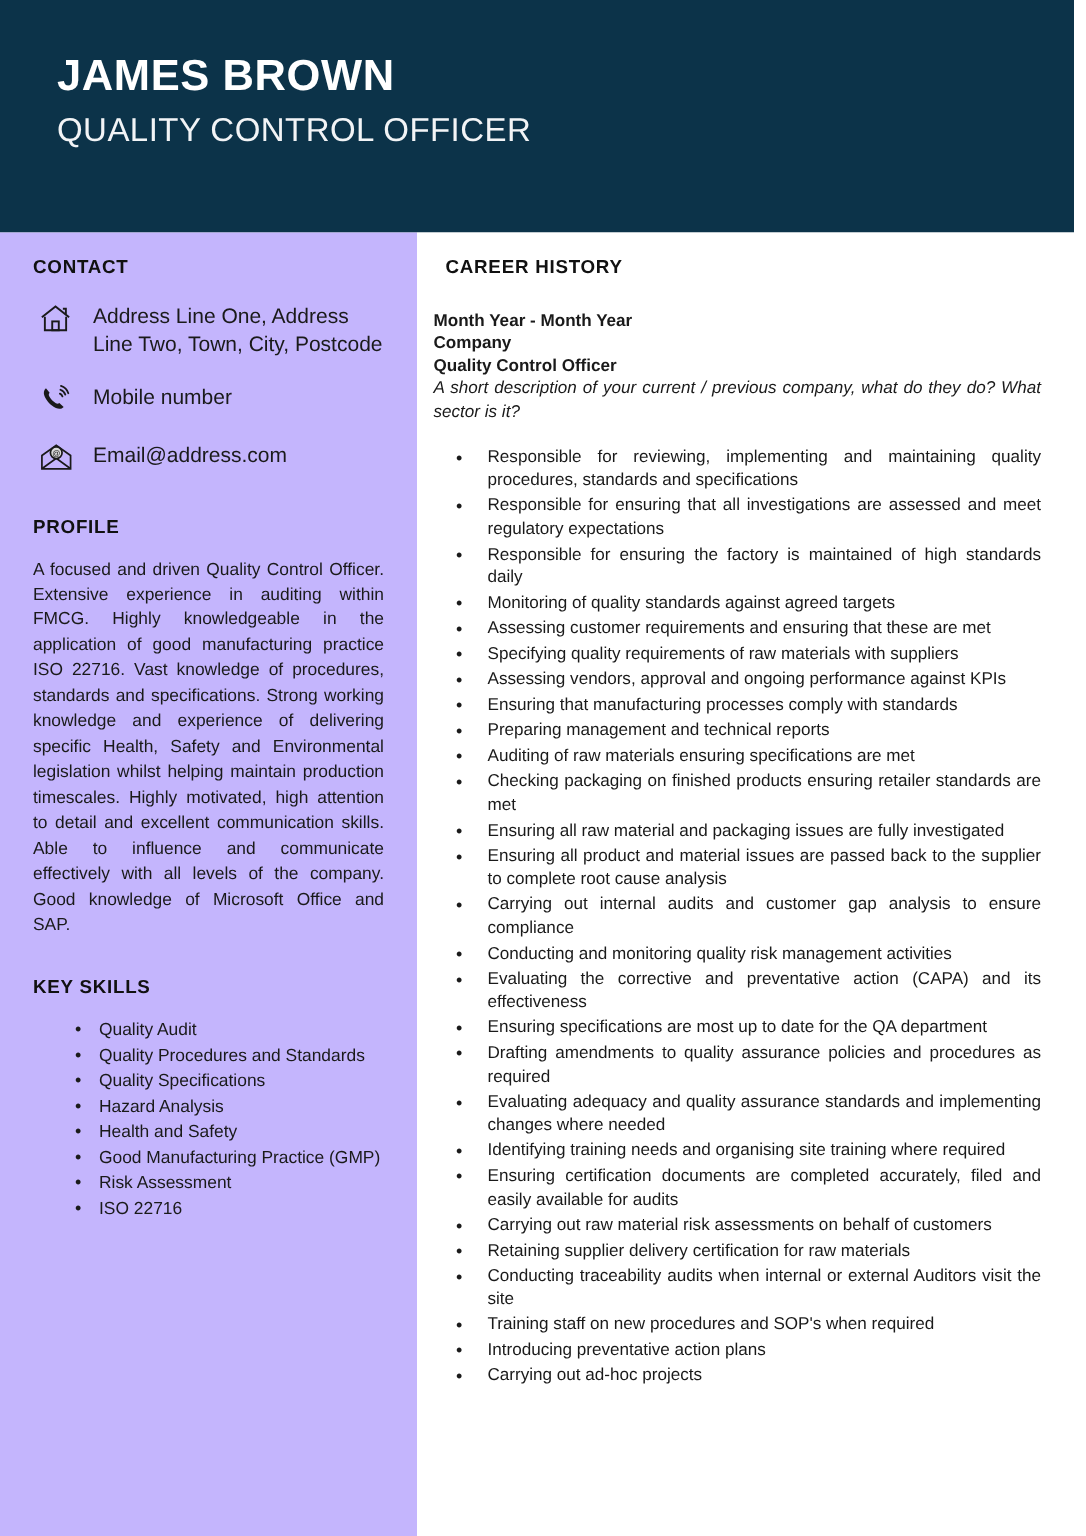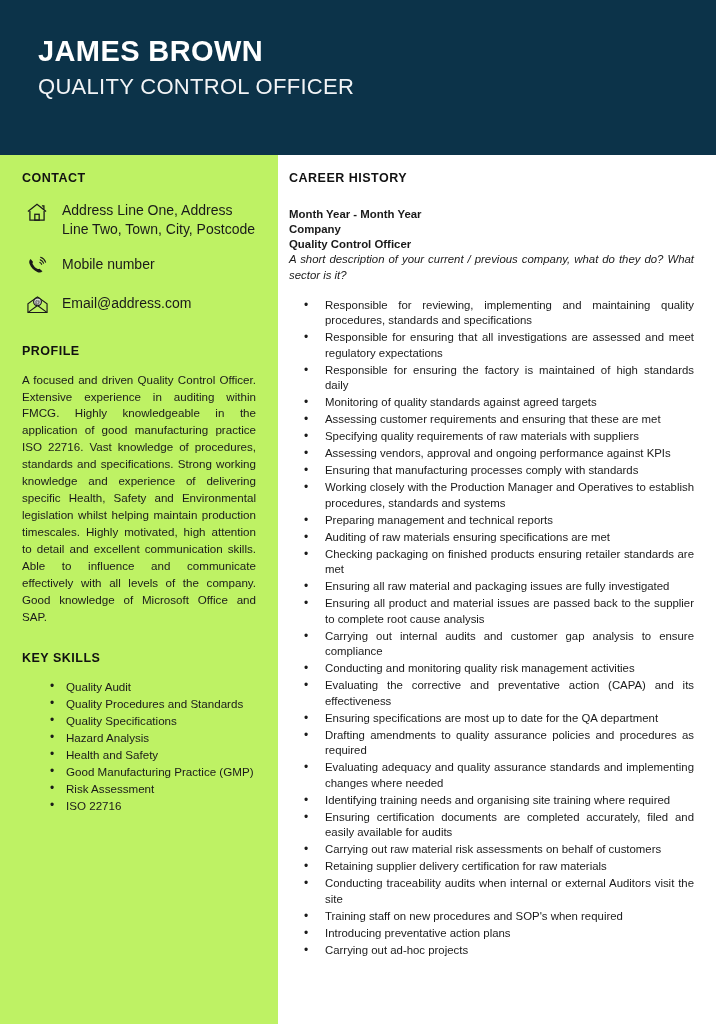--- a/index.html
+++ b/index.html
@@ -147,21 +147,21 @@
     height: 869px;
     background: #ffffff;
     box-sizing: border-box;
     padding: 16px 30px 0 11px;
   }
   #career-heading {
     font-size: 12.5px;
     font-weight: bold;
     letter-spacing: 0.5px;
     color: #111111;
-    margin: 0 0 22px 0;
+    margin: 0 0 22px 8px;
   }
   .job-dates, .job-company, .job-role {
     font-size: 11.4px;
     font-weight: bold;
     line-height: 1.33;
     color: #1a1a1a;
     margin: 0;
   }
   #job-description {
     font-size: 11.4px;
@@ -199,21 +199,21 @@
 
 <div id="resume-page">
 
   <div id="header-banner" style="background: rgb(12, 51, 73);">
     <h1 id="candidate-name">JAMES BROWN</h1>
     <h2 id="candidate-title">QUALITY CONTROL OFFICER</h2>
   </div>
 
   <div id="body-columns">
 
-    <aside id="sidebar" style="background: #bef264;">
+    <aside id="sidebar" style="background: #c4b5fd;">
 
       <section id="contact-section">
         <h3 class="side-heading">CONTACT</h3>
 
         <div class="contact-row">
           <span class="contact-icon">
             <svg width="22" height="20" viewBox="0 0 24 22" fill="none" stroke="#1a1a1a" stroke-width="1.4">
               <path d="M2 10.5 L12 2.5 L22 10.5"></path>
               <path d="M4.2 10 L4.2 20 L19.8 20 L19.8 10"></path>
               <rect x="9.6" y="13.5" width="4.8" height="6.5"></rect>
@@ -279,21 +279,20 @@
         <p id="job-description">A short description of your current / previous company, what do they do? What sector is it?</p>
         <ul id="duties-list">
             <li>Responsible for reviewing, implementing and maintaining quality procedures, standards and specifications</li>
             <li>Responsible for ensuring that all investigations are assessed and meet regulatory expectations</li>
             <li>Responsible for ensuring the factory is maintained of high standards daily</li>
             <li>Monitoring of quality standards against agreed targets</li>
             <li>Assessing customer requirements and ensuring that these are met</li>
             <li>Specifying quality requirements of raw materials with suppliers</li>
             <li>Assessing vendors, approval and ongoing performance against KPIs</li>
             <li>Ensuring that manufacturing processes comply with standards</li>
-            <li>Working closely with the Production Manager and Operatives to establish procedures, standards and systems</li>
             <li>Preparing management and technical reports</li>
             <li>Auditing of raw materials ensuring specifications are met</li>
             <li>Checking packaging on finished products ensuring retailer standards are met</li>
             <li>Ensuring all raw material and packaging issues are fully investigated</li>
             <li>Ensuring all product and material issues are passed back to the supplier to complete root cause analysis</li>
             <li>Carrying out internal audits and customer gap analysis to ensure compliance</li>
             <li>Conducting and monitoring quality risk management activities</li>
             <li>Evaluating the corrective and preventative action (CAPA) and its effectiveness</li>
             <li>Ensuring specifications are most up to date for the QA department</li>
             <li>Drafting amendments to quality assurance policies and procedures as required</li>

